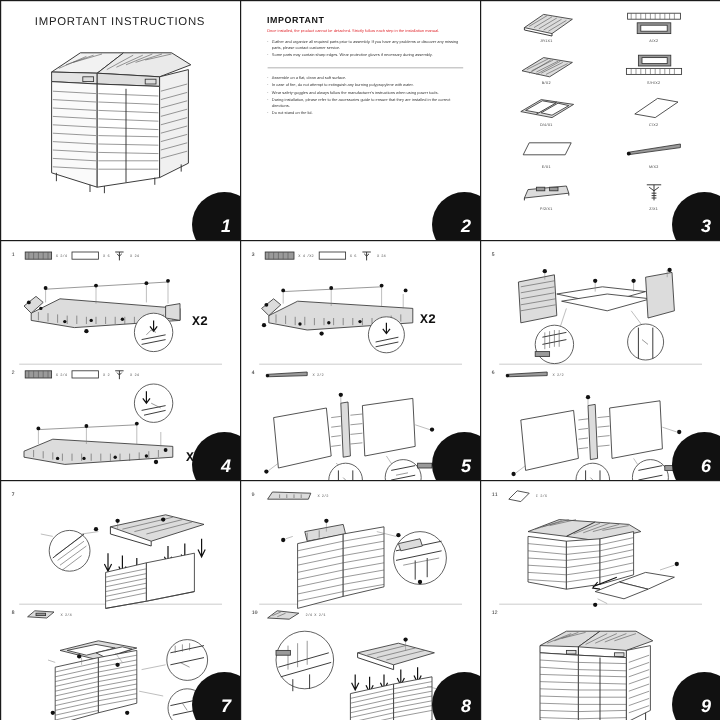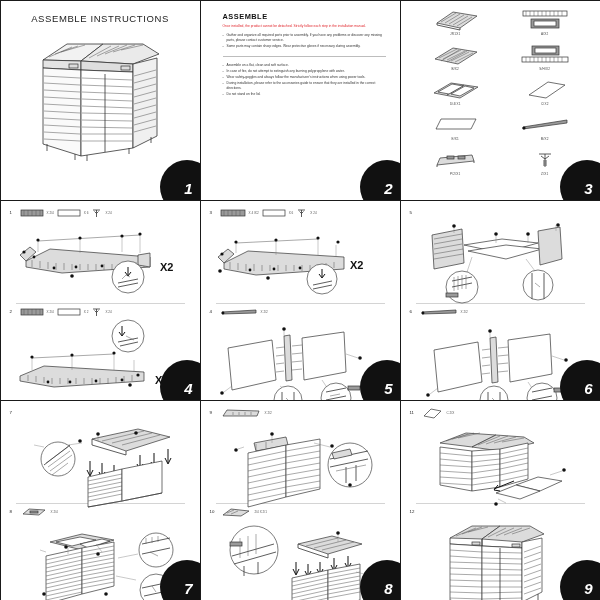--- a/index.html
+++ b/index.html
@@ -28,21 +28,21 @@
   .rule{border:0;border-top:1px solid #bdbdbd;margin:7px 0 6px 0;}
   
   .parts{display:grid;grid-template-columns:1fr 1fr;gap:2px 4px;padding:8px 12px 0 12px;
          box-sizing:border-box;}
   .part{display:flex;flex-direction:column;align-items:center;justify-content:flex-start;
         height:33px;}
   .part .cap{font-size:3.1px;color:#444;margin-top:1px;letter-spacing:.2px;}
   
   .steps{display:flex;flex-direction:column;height:100%;box-sizing:border-box;
          padding:6px 9px 0 9px;}
-  .step{flex:1;display:flex;flex-direction:column;min-height:0;}
+  .step{flex:1;display:flex;flex-direction:column;min-height:0;font-family:Liberation Mono, monospace;}
   .sep{border:0;border-top:1px solid #d4d4d4;margin:2px 6px;}
   .hdr{display:flex;align-items:center;gap:4px;font-size:3.6px;color:#333;height:12px;}
   .hdr .no{font-size:4.4px;color:#222;width:7px;}
   .hdr .qty{font-size:3.1px;color:#555;}
   .fig{flex:1;position:relative;min-height:0;}
   .x2{position:absolute;font-size:11px;font-weight:bold;color:#111;}
   svg{display:block;overflow:visible;}
   .ln{fill:none;stroke:#333;stroke-width:.8;}
   .lnt{fill:none;stroke:#555;stroke-width:.5;}
   .fillg{fill:#dcdcdc;stroke:#333;stroke-width:.7;}
@@ -52,21 +52,21 @@
   .cir{fill:#fff;stroke:#444;stroke-width:.7;}
   .lead{fill:none;stroke:#777;stroke-width:.4;}
   .arr{fill:none;stroke:#111;stroke-width:1;}
 </style>
 </head>
 <body>
 
 <div class="page">
 
   <div class="panel">
-    <div class="p1-title">ASSEMBLE INSTRUCTIONS</div>
+    <div class="p1-title">IMPORTANT INSTRUCTIONS</div>
     <div class="shedwrap">
       <svg width="150" height="140" viewBox="0 0 150 140">
         <g class="ln">
 
           <path d="M18 36 L42 20 L78 20 L56 37 Z" fill="#f2f2f2"></path>
           <path d="M56 37 L78 20 L118 20 L134 30 L108 40 Z" fill="#eaeaea"></path>
           <path d="M18 36 L18 44 L56 46 L56 37 Z" fill="#e4e4e4"></path>
           <path d="M56 37 L56 46 L108 48 L108 40 Z" fill="#dedede"></path>
           <path class="lnt" d="M24 33 L47 23 M30 30 L53 22 M36 28 L60 21"></path>
           <path class="lnt" d="M64 34 L86 22 M72 32 L94 22 M80 30 L102 21 M88 28 L110 21 M96 26 L118 21"></path>
@@ -92,21 +92,21 @@
       </svg>
     </div>
     <div class="badge">
       <div class="disc"></div>
         <div class="num">1</div>
     </div>
   </div>
 
   <div class="panel">
     <div class="txtpanel">
-      <div class="h2">ASSEMBLE</div>
+      <div class="h2">IMPORTANT</div>
       <div class="warn">Once installed, the product cannot be detached. Strictly follow each step in the installation manual.</div>
       <ul class="bl">
         <li>Gather and organize all required parts prior to assembly. If you have any problems or discover any missing parts, please contact customer service.</li>
         <li>Some parts may contain sharp edges. Wear protective gloves  if necessary during assembly.</li>
       </ul>
       <hr class="rule">
       <ul class="bl">
         <li>Assemble on a flat, clean and soft surface.</li>
         <li>In case of fire, do not attempt to extinguish any burning polypropylene with water.</li>
         <li>Wear safety-goggles and always follow the manufacturer's instructions when using power tools.</li>

